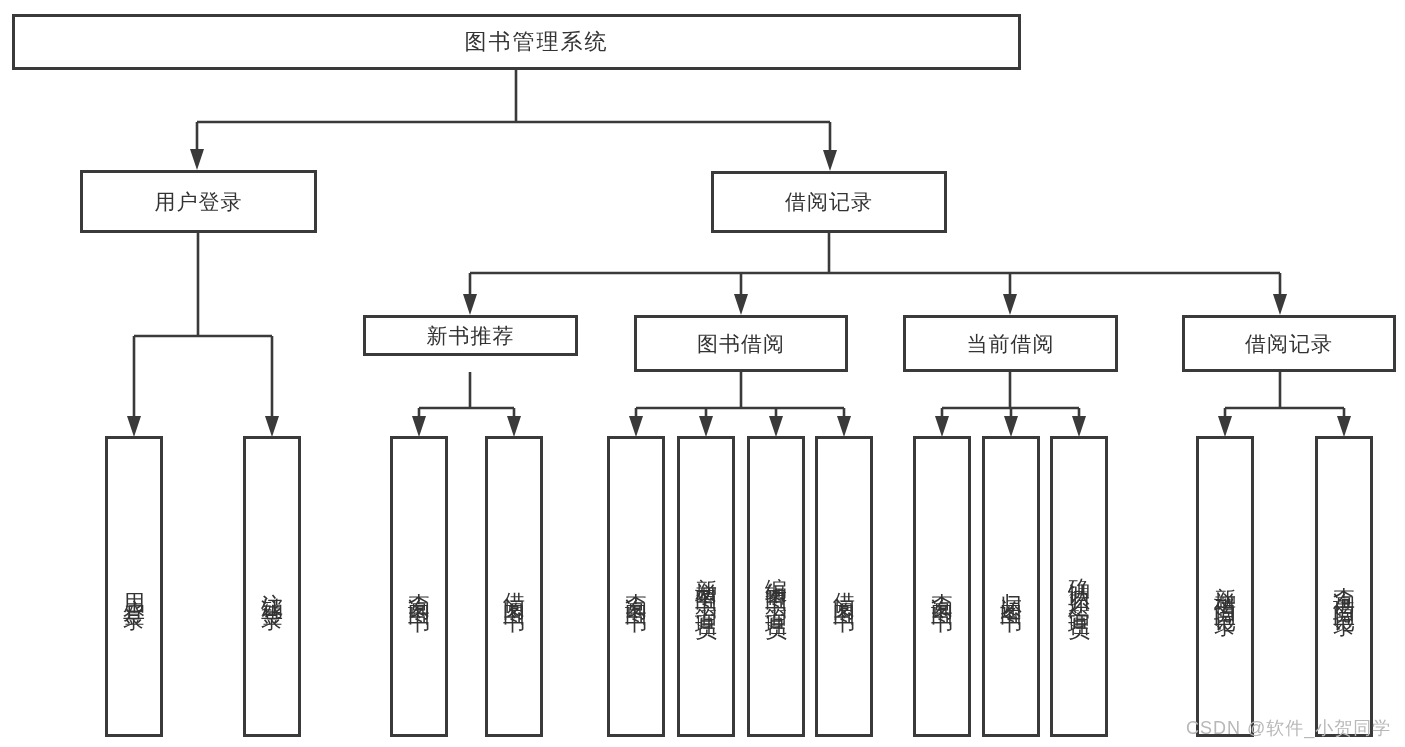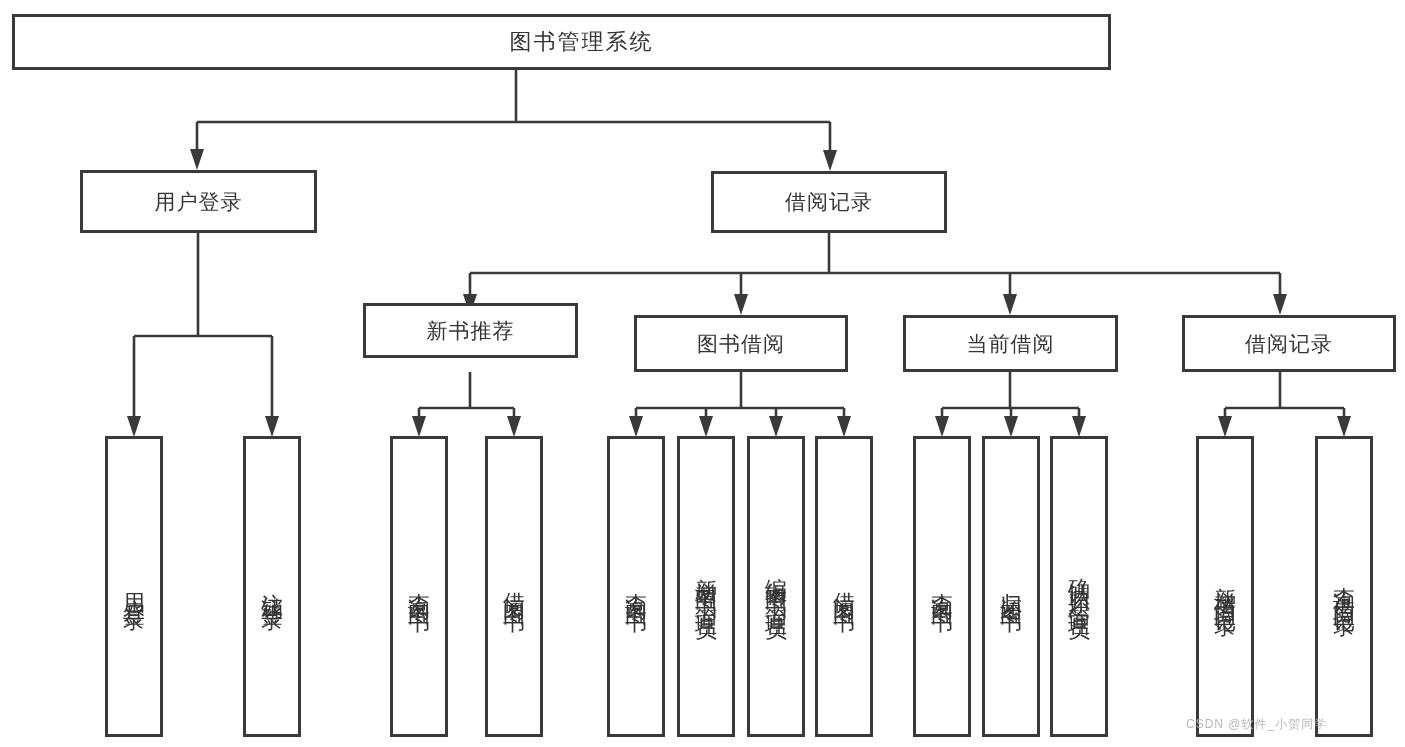--- a/index.html
+++ b/index.html
@@ -56,21 +56,21 @@
     writing-mode: vertical-rl;
     text-orientation: mixed;
     font-size: 22px;
     letter-spacing: 6px;
     line-height: 1;
   }
   .watermark {
     position: absolute;
     left: 1186px;
     top: 716px;
-    font-size: 12px;
+    font-size: 18px;
     letter-spacing: 1px;
     color: #b8b8b8;
     white-space: nowrap;
     z-index: 5;
   }
 </style>
 </head>
 <body>
 
 <div class="stage">
@@ -104,32 +104,32 @@
     <path d="M1010 372 V408 M942 408 H1079 M942 408 V418 M1011 408 V418 M1079 408 V418"></path>
     <polygon points="935,416 949,416 942,437"></polygon>
     <polygon points="1004,416 1018,416 1011,437"></polygon>
     <polygon points="1072,416 1086,416 1079,437"></polygon>
 
     <path d="M1280 372 V408 M1225 408 H1344 M1225 408 V418 M1344 408 V418"></path>
     <polygon points="1218,416 1232,416 1225,437"></polygon>
     <polygon points="1337,416 1351,416 1344,437"></polygon>
   </svg>
 
-  <div class="node node-h node-root" style="left:12px; top:14px; width:1099px; height:56px;padding-left:40px;">
+  <div class="node node-h node-root" style="left:12px; top:14px; width:1009px; height:56px;padding-left:40px;">
     <span>图书管理系统</span>
   </div>
 
   <div class="node node-h" style="left:80px; top:170px; width:237px; height:63px;">
     <span>用户登录</span>
   </div>
   <div class="node node-h" style="left:711px; top:171px; width:236px; height:62px;">
     <span>借阅记录</span>
   </div>
 
-  <div class="node node-h" style="left:363px; top:303px; width:215px; height:55px;">
+  <div class="node node-h" style="left:363px; top:315px; width:215px; height:41px;">
     <span>新书推荐</span>
   </div>
   <div class="node node-h" style="left:903px; top:315px; width:215px; height:57px;">
     <span>当前借阅</span>
   </div>
   <div class="node node-h" style="left:634px; top:315px; width:214px; height:57px;">
     <span>图书借阅</span>
   </div>
   <div class="node node-h" style="left:1173px; top:315px; width:214px; height:57px;margin-left:9px;">
     <span>借阅记录</span>

